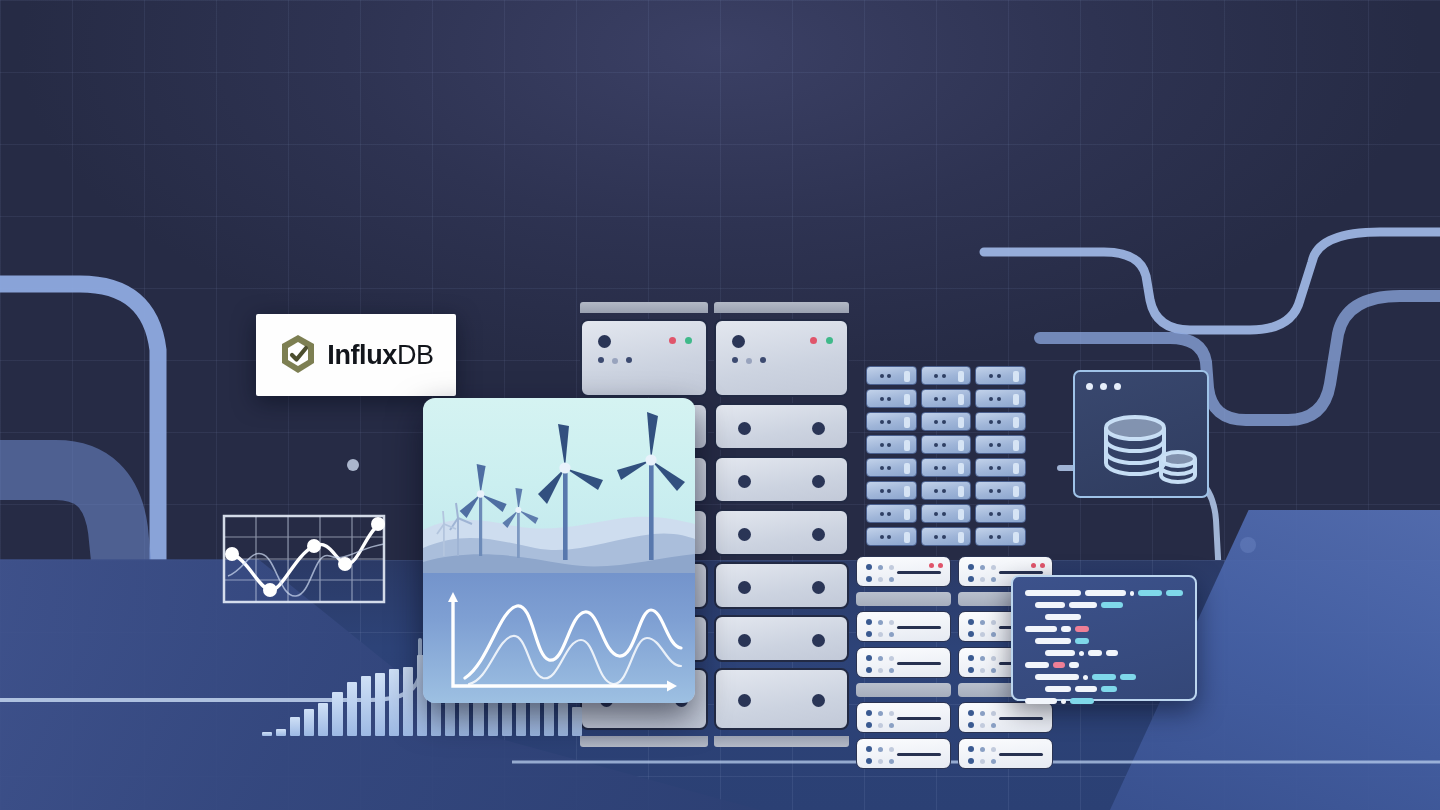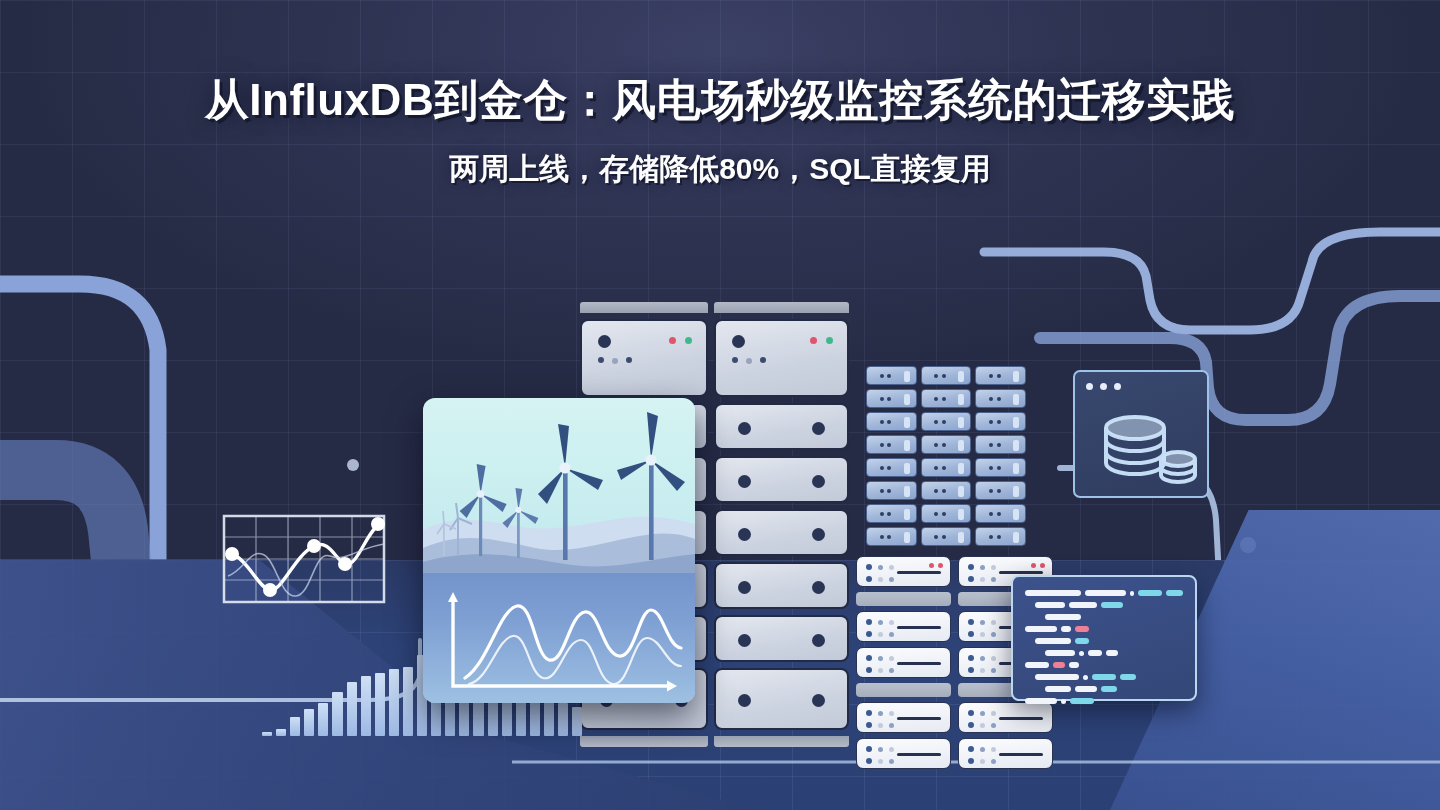--- a/index.html
+++ b/index.html
@@ -204,24 +204,20 @@
   <div class="bg-floor"></div>
   <div class="bg-floor-grid"></div>
   <div class="bg-floor2"></div>
   <div class="bg-right-wedge"></div>
 
   <svg class="svg-layer" viewBox="0 0 1440 810" preserveAspectRatio="none">
     <path d="M 0 700 L 370 700 Q 418 700 420 672 L 420 640" fill="none" stroke="#c3d6f0" stroke-width="4" stroke-linecap="round" opacity="0.85"></path>
     <path d="M 512 762 L 1440 762" fill="none" stroke="#b8cdee" stroke-width="3" opacity="0.75"></path>
   </svg>
 
-  <div class="title-wrap">
-    <div class="main-title">从InfluxDB到金仓：风电场秒级监控系统的迁移实践</div>
-    <div class="sub-title">两周上线，存储降低80%，SQL直接复用</div>
-  </div>
 
   <div class="mini-chart">
     <svg viewBox="0 0 172 98" width="172" height="98">
       <rect x="6" y="6" width="160" height="86" fill="none" stroke="#e7edf8" stroke-width="2.5" opacity="0.9"></rect>
       <g stroke="#dbe4f5" stroke-width="1.2" opacity="0.55">
         <line x1="38" y1="6" x2="38" y2="92"></line>
           <line x1="70" y1="6" x2="70" y2="92"></line>
         <line x1="102" y1="6" x2="102" y2="92"></line>
           <line x1="134" y1="6" x2="134" y2="92"></line>
         <line x1="6" y1="27" x2="166" y2="27"></line>
@@ -650,20 +646,28 @@
       <g stroke="#ffffff" stroke-width="3.4" fill="none" stroke-linecap="round">
         <path d="M 30 200 L 30 288 L 248 288"></path>
       </g>
       <path d="M 30 194 l -5 10 l 10 0 Z" fill="#ffffff"></path>
       <path d="M 254 288 l -10 -5.5 l 0 11 Z" fill="#ffffff"></path>
       <path d="M 42 280 C 66 264 76 212 94 208 C 110 205 112 258 126 262 C 142 266 146 216 162 214 C 176 212 180 256 196 258 C 212 260 216 212 228 212 C 240 212 244 248 258 250" fill="none" stroke="#ffffff" stroke-width="3.2" stroke-linecap="round"></path>
       <path d="M 46 286 C 66 282 74 240 90 238 C 104 236 106 276 120 280 C 136 284 142 242 158 242 C 172 242 174 284 190 286 C 206 288 210 240 224 240 C 238 240 244 268 258 268" fill="none" stroke="#ffffff" stroke-width="2.2" opacity=".82" stroke-linecap="round"></path>
     </svg>
   </div>
 
+  <div class="influx-card">
+    <svg width="40" height="44" viewBox="0 0 40 44">
+      <path d="M20 2 L36 11 L36 30 L20 40 L4 30 L4 11 Z" fill="#7d7f52"></path>
+      <path d="M20 9 L30 15 L30 27 L20 33 L10 27 L10 15 Z" fill="#ffffff"></path>
+      <path d="M14 22 l4.5 4.5 L28 15" fill="none" stroke="#4c4e2e" stroke-width="4.2" stroke-linecap="round" stroke-linejoin="round"></path>
+    </svg>
+    <div class="influx-word"><span>Influx</span><span class="lite">DB</span></div>
+  </div>
 
   <div class="code-win" id="codewin">
       <div class="code-row" style="padding-left: 0px;">
         <span class="tok w" style="width: 58px;"></span>
         <span class="tok w" style="width: 42px;"></span>
         <span class="tok dot"></span>
         <span class="tok c" style="width: 24px;"></span>
         <span class="tok c" style="width: 18px;"></span>
       </div>
       <div class="code-row" style="padding-left: 10px;">

